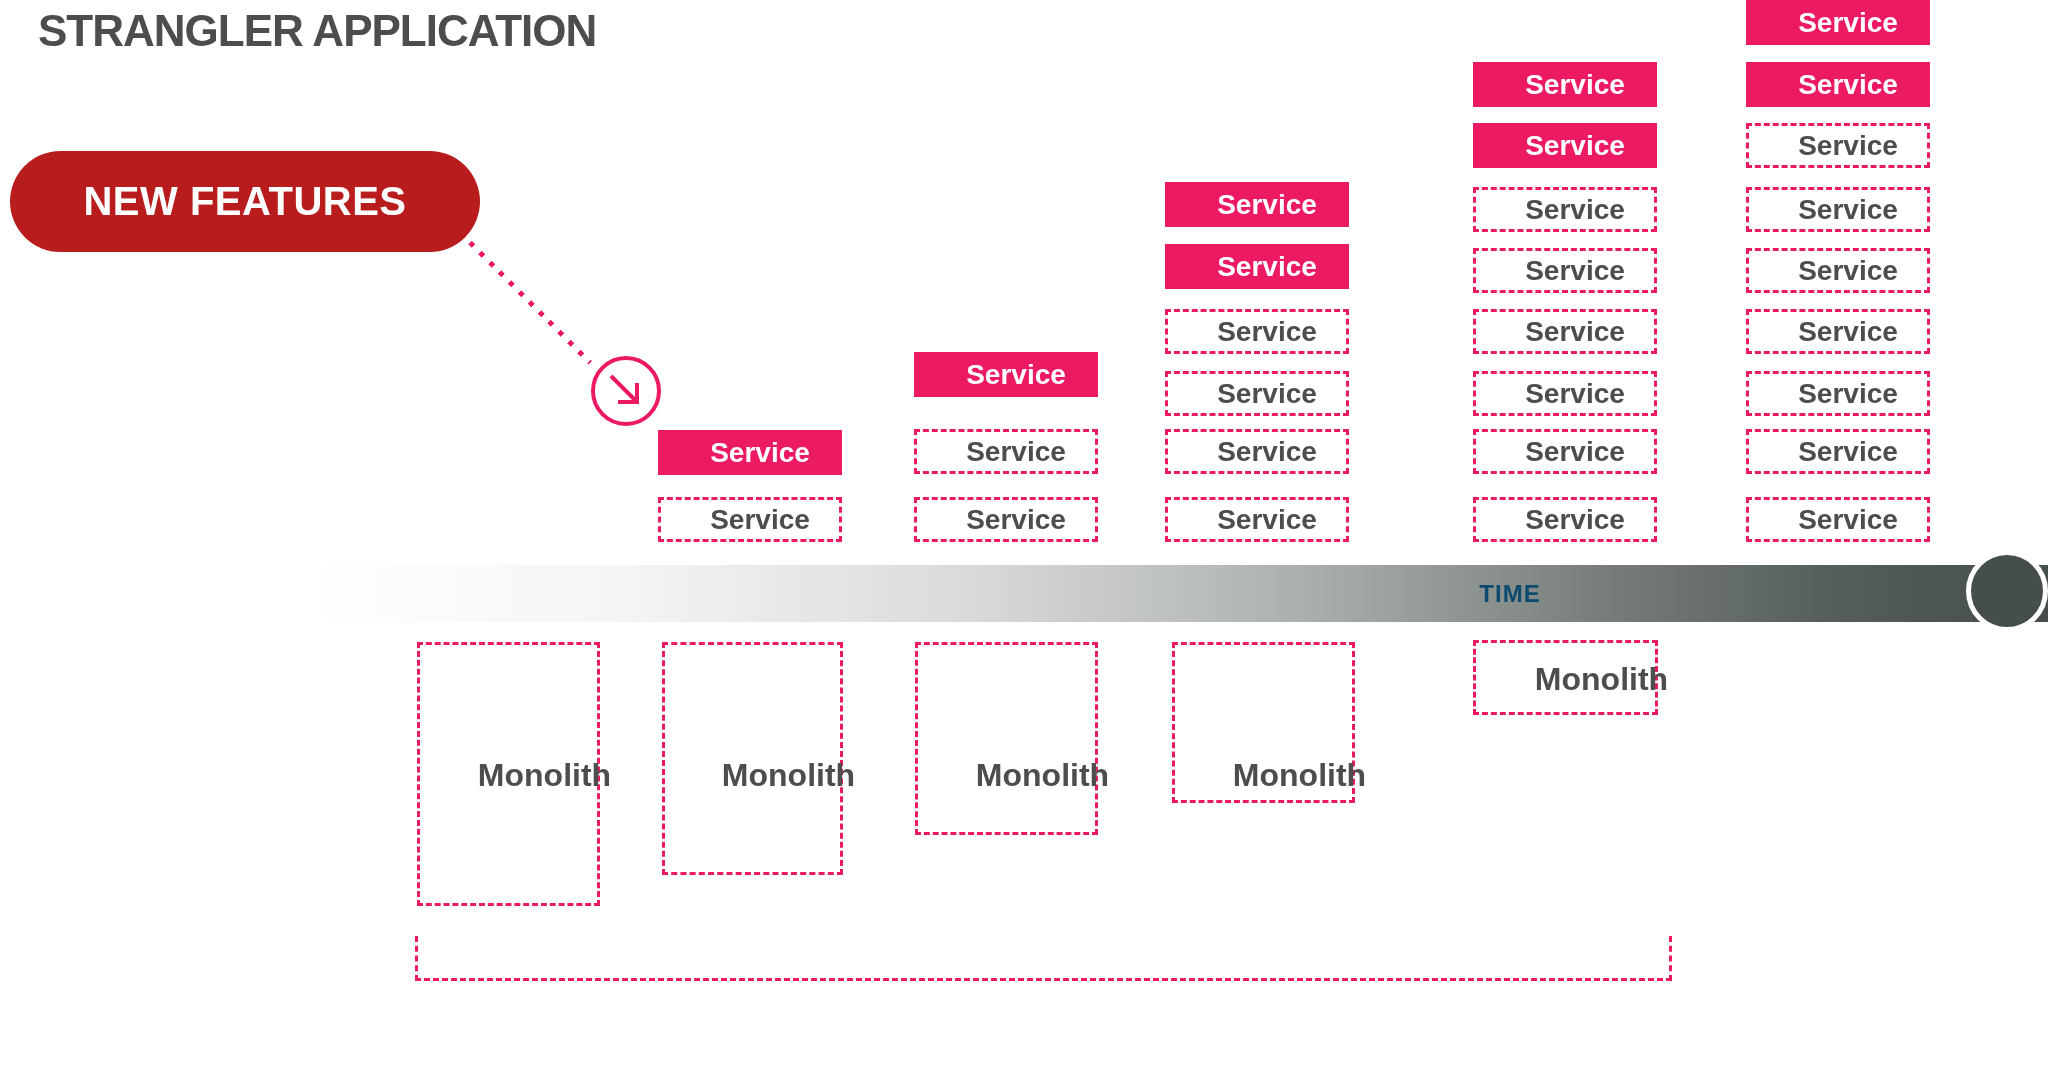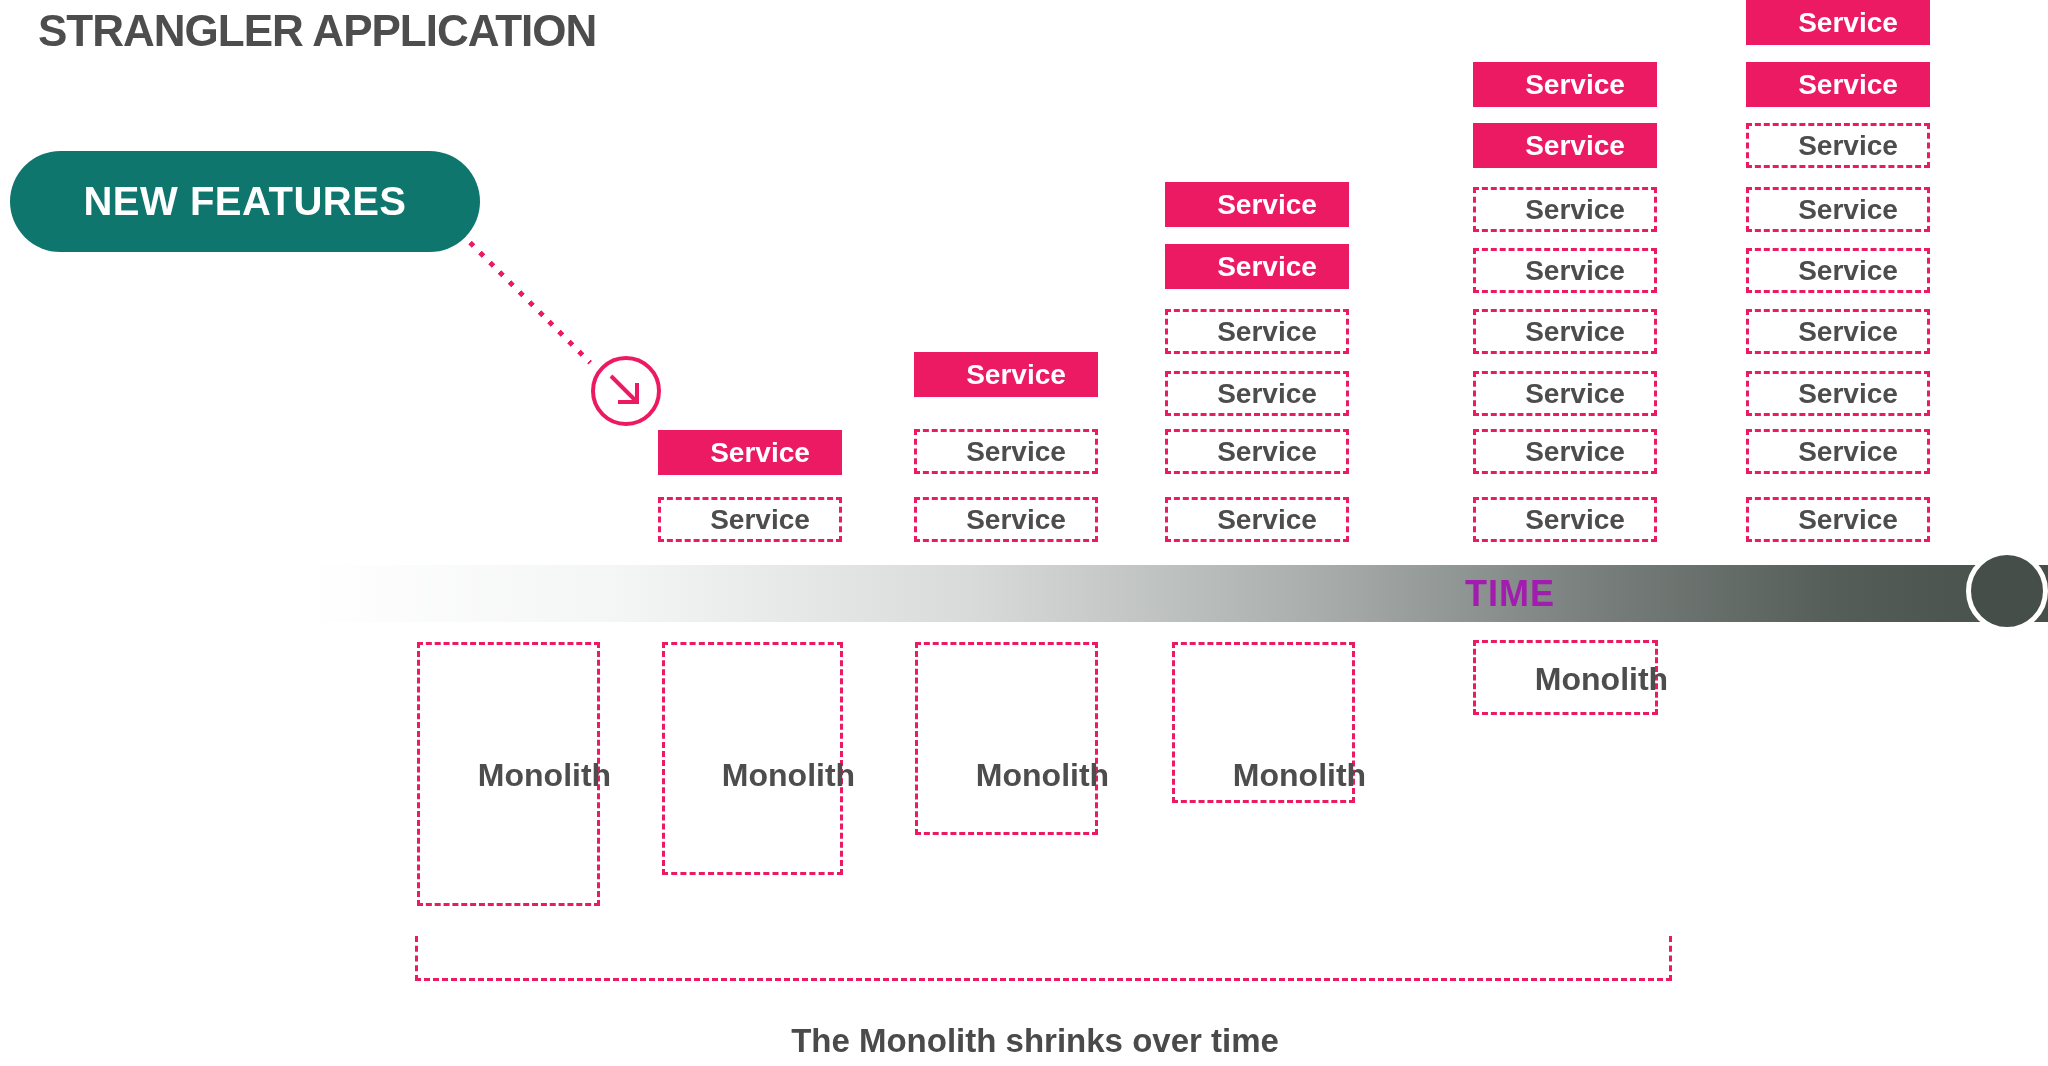--- a/index.html
+++ b/index.html
@@ -4,42 +4,42 @@
 <style>
   html,body{margin:0;padding:0;background:#ffffff;}
   body{width:2048px;height:1066px;overflow:hidden;
        font-family:"Liberation Sans","DejaVu Sans",sans-serif;}
   #stage{position:absolute;left:0;top:0;width:2048px;height:1066px;background:#ffffff;text-decoration:underline;}
 
   .title{position:absolute;left:38px;top:6px;font-size:44px;font-weight:bold;
          letter-spacing:-1px;color:#4D4D4D;white-space:nowrap;}
 
   .pill{position:absolute;left:10px;top:151px;width:470px;height:101px;border-radius:51px;
-        background:#0f766e;display:flex;align-items:center;justify-content:center;}
+        background:#b91c1c;display:flex;align-items:center;justify-content:center;}
   .pill span{color:#ffffff;font-size:40px;font-weight:bold;letter-spacing:0.5px;}
 
   .connector{position:absolute;left:470px;top:240px;width:170px;height:5px;
              background:repeating-linear-gradient(90deg,#EB1A63 0 5px,transparent 5px 14px);
              transform:rotate(45deg);transform-origin:left center;}
 
   .arrow-circle{position:absolute;left:591px;top:356px;width:62px;height:62px;background:#ffffff;
                 border:4px solid #EB1A63;border-radius:50%;
                 display:flex;align-items:center;justify-content:center;}
 
   .service{position:absolute;box-sizing:border-box;display:flex;align-items:center;
            justify-content:center;font-size:28px;font-weight:bold;padding-left:20px;}
   .service.solid{background:#EB1A63;color:#ffffff;}
   .service.dashed{border:3px dashed #EB1A63;color:#4D4D4D;background:transparent;}
 
   .timebar{position:absolute;left:305px;top:565px;width:1743px;height:57px;
            background:linear-gradient(90deg,#ffffff 0%,#f4f5f5 18%,#d9dbda 38%,
                       #a9aeac 58%,#757c79 75%,#555d59 88%,#454e49 100%);}
   .time-label{position:absolute;left:1410px;top:565px;width:200px;height:57px;
               display:flex;align-items:center;justify-content:center;
-              color:#a21caf;font-size:36px;font-weight:bold;letter-spacing:1px;}
+              color:#0c4a6e;font-size:24px;font-weight:bold;letter-spacing:1px;}
   .end-circle{position:absolute;left:1966px;top:550px;width:72px;height:72px;border-radius:50%;
               background:#454E49;border:5px solid #ffffff;box-sizing:content-box;}
 
   .monolith{position:absolute;box-sizing:border-box;border:3px dashed #EB1A63;}
   .monolith .mlabel{position:absolute;left:0;width:100%;text-align:center;
                     color:#4D4D4D;font-size:32px;font-weight:bold;line-height:40px;margin-left:36px;}
 
   .bracket-h{position:absolute;left:415px;top:978px;width:1257px;height:0;
              border-top:3px dashed #EB1A63;}
   .bracket-v{position:absolute;width:0;height:45px;top:936px;border-left:3px dashed #EB1A63;}
@@ -118,15 +118,14 @@
       </div>
       <div class="monolith" style="left: 1473px; top: 640px; width: 185px; height: 75px;">
         <span class="mlabel" style="top: 16px;">Monolith</span>
       </div>
     </div>
 
   <div class="bracket-h"></div>
   <div class="bracket-v left"></div>
   <div class="bracket-v right"></div>
 
-  <div class="caption">The Monolith shrinks over time</div>
 
 </div>
 
 </body></html>

